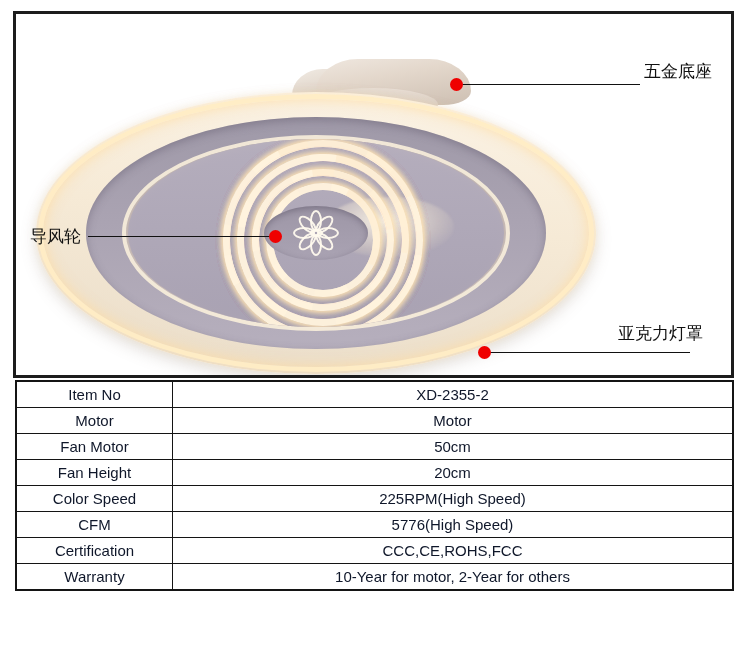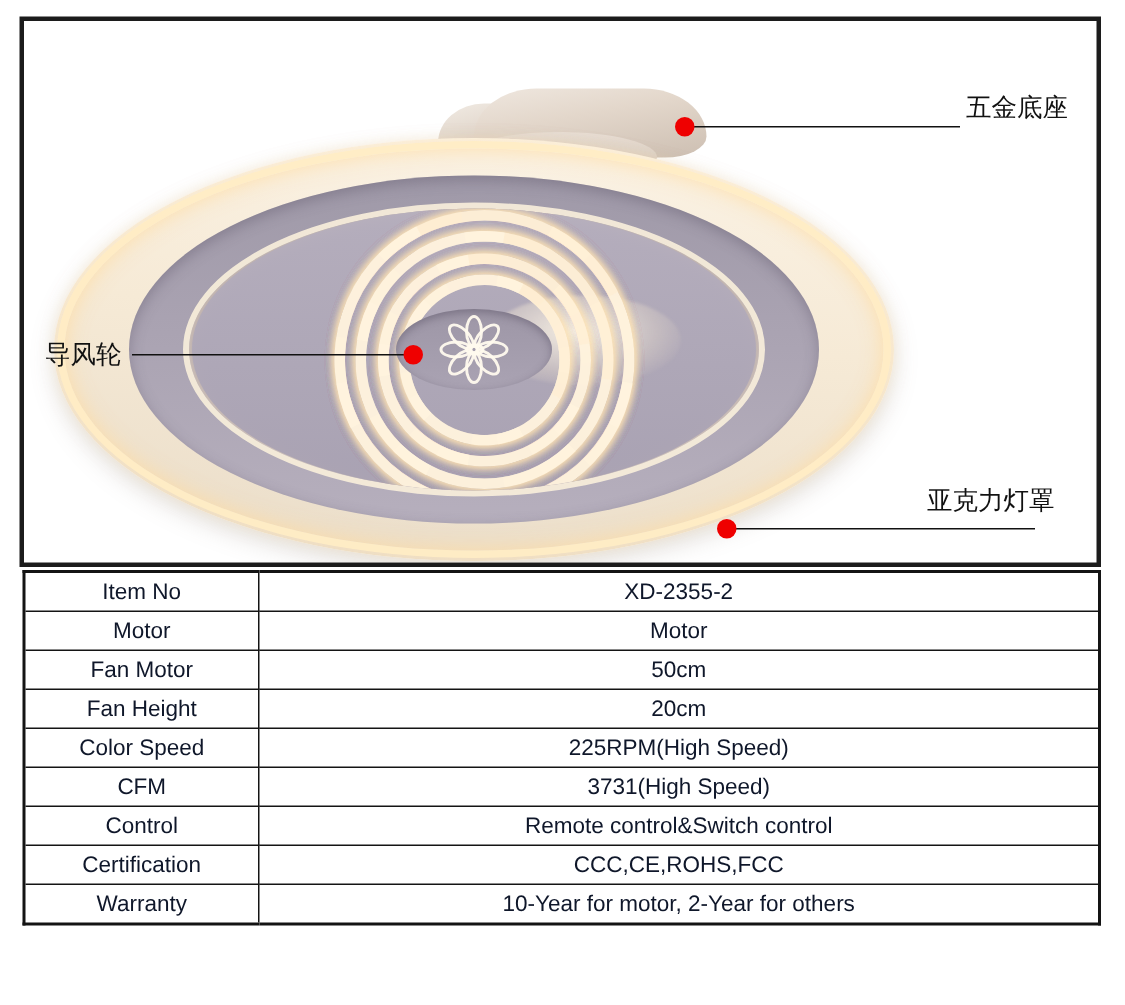--- a/index.html
+++ b/index.html
@@ -395,25 +395,21 @@
       <tr>
         <td class="label-cell">Fan Height</td>
         <td class="value-cell fs-small">20cm</td>
       </tr>
       <tr>
         <td class="label-cell">Color Speed</td>
         <td class="value-cell">225RPM(High Speed)</td>
       </tr>
       <tr>
         <td class="label-cell">CFM</td>
-        <td class="value-cell">3731(High Speed)</td>
-      </tr>
-      <tr>
-        <td class="label-cell">Control</td>
-        <td class="value-cell">Remote control&amp;Switch control</td>
+        <td class="value-cell">5776(High Speed)</td>
       </tr>
       <tr>
         <td class="label-cell fs-tiny">Certification</td>
         <td class="value-cell">CCC,CE,ROHS,FCC</td>
       </tr>
       <tr>
         <td class="label-cell">Warranty</td>
         <td class="value-cell">10-Year for motor, 2-Year for others</td>
       </tr>
 

